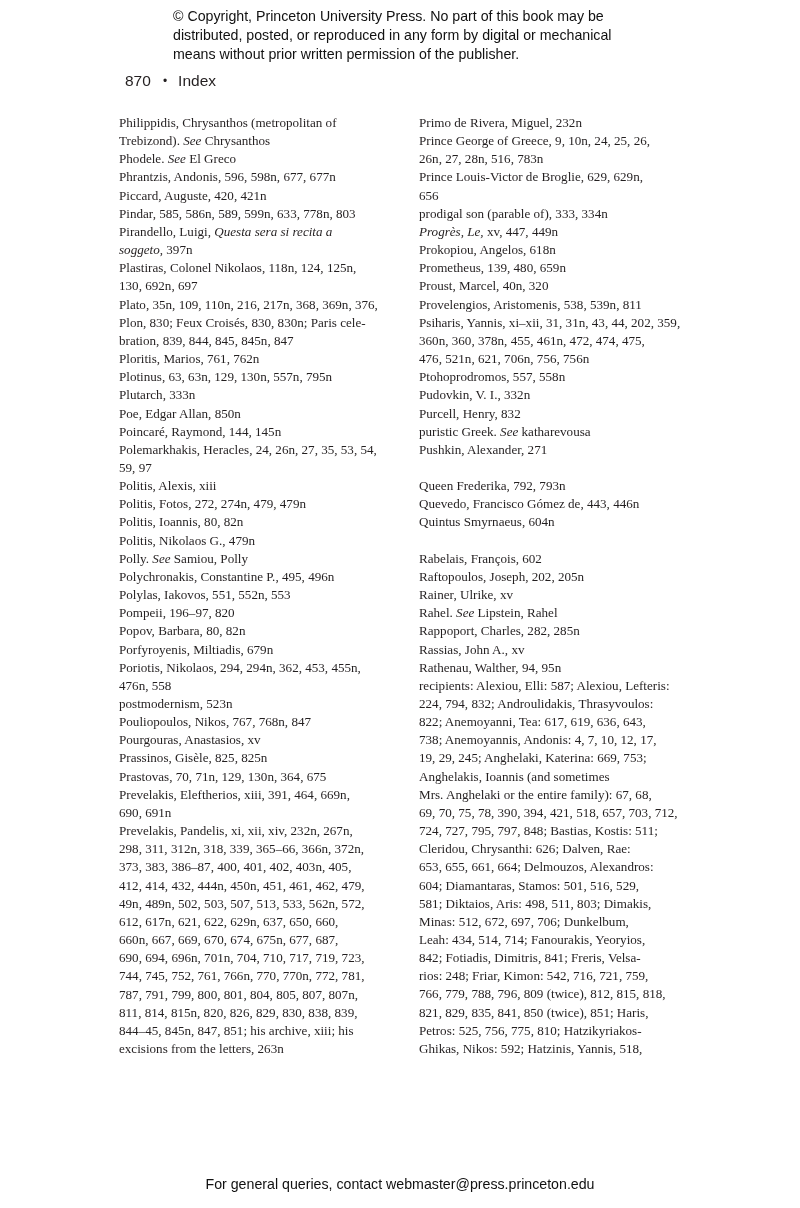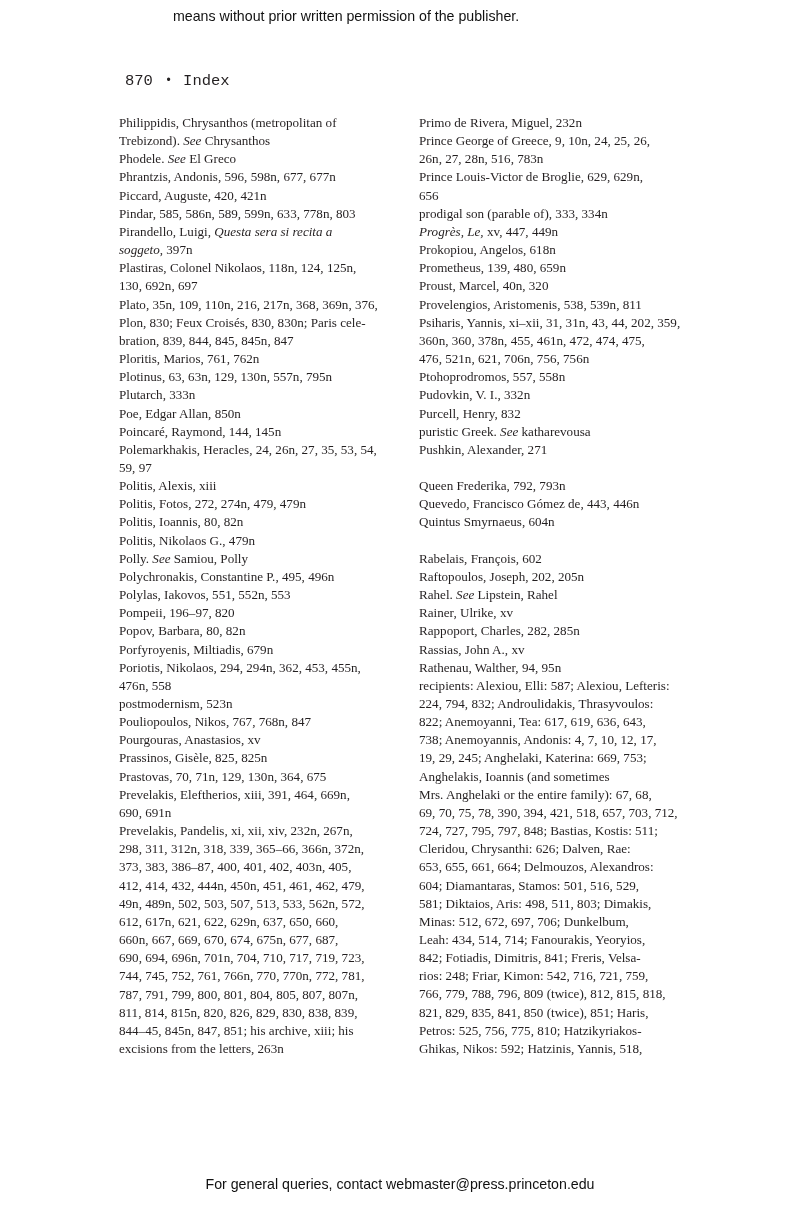--- a/index.html
+++ b/index.html
@@ -3,21 +3,21 @@
 <meta charset="utf-8">
 <style>
   html, body { margin: 0; padding: 0; background: #ffffff; }
   body { width: 800px; height: 1208px; position: relative; overflow: hidden; color: #231f20; }
   .copyright {
     position: absolute; left: 173px; top: 7px; width: 470px;
     font-family: "Liberation Sans", sans-serif; font-size: 14.2px; line-height: 19px; color: #111;
   }
   .running-head {
     position: absolute; left: 125px; top: 72px;
-    font-family: Liberation Mono, monospace; font-size: 15.5px; color: #231f20;
+    font-family: Liberation Sans, sans-serif; font-size: 15.5px; color: #231f20;
     white-space: nowrap;
   }
   .running-head .bullet { display: inline-block; margin: 0 11px 0 12px; font-size: 12px; vertical-align: 1px; }
   .col {
     position: absolute; top: 114px; width: 290px;
     font-family: "Liberation Serif", serif; font-size: 13.1px; line-height: 18.15px; color: #231f20;
   }
   .col-left { left: 119px; }
   .col-right { left: 419px; }
   .entry { padding-left: 22px; text-indent: -22px; white-space: normal; }
@@ -25,20 +25,22 @@
   .gap { height: 18.15px; }
   .footer {
     position: absolute; left: 0; top: 1176px; width: 800px; text-align: center;
     font-family: "Liberation Sans", sans-serif; font-size: 14.2px; color: #111;
   }
 </style>
 </head>
 <body>
 
 <div class="copyright">
+  <div>© Copyright, Princeton University Press. No part of this book may be</div>
+  <div>distributed, posted, or reproduced in any form by digital or mechanical</div>
   <div>means without prior written permission of the publisher.</div>
 </div>
 
 <div class="running-head">
   <span>870</span><span class="bullet">•</span><span>Index</span>
 </div>
 
 <div class="col col-left" id="col-left">
     <div class="entry">
       <span style="display:block">Philippidis, Chrysanthos (metropolitan of</span>
@@ -220,24 +222,24 @@
       <span style="display:block">Quintus Smyrnaeus, 604n</span>
     </div>
     <div class="gap"></div>
     <div class="entry">
       <span style="display:block">Rabelais, François, 602</span>
     </div>
     <div class="entry">
       <span style="display:block">Raftopoulos, Joseph, 202, 205n</span>
     </div>
     <div class="entry">
+      <span style="display:block">Rainer, Ulrike, xv</span>
+    </div>
+    <div class="entry">
       <span style="display:block">Rahel. <i>See</i> Lipstein, Rahel</span>
-    </div>
-    <div class="entry">
-      <span style="display:block">Rainer, Ulrike, xv</span>
     </div>
     <div class="entry">
       <span style="display:block">Rappoport, Charles, 282, 285n</span>
     </div>
     <div class="entry">
       <span style="display:block">Rassias, John A., xv</span>
     </div>
     <div class="entry">
       <span style="display:block">Rathenau, Walther, 94, 95n</span>
     </div>

